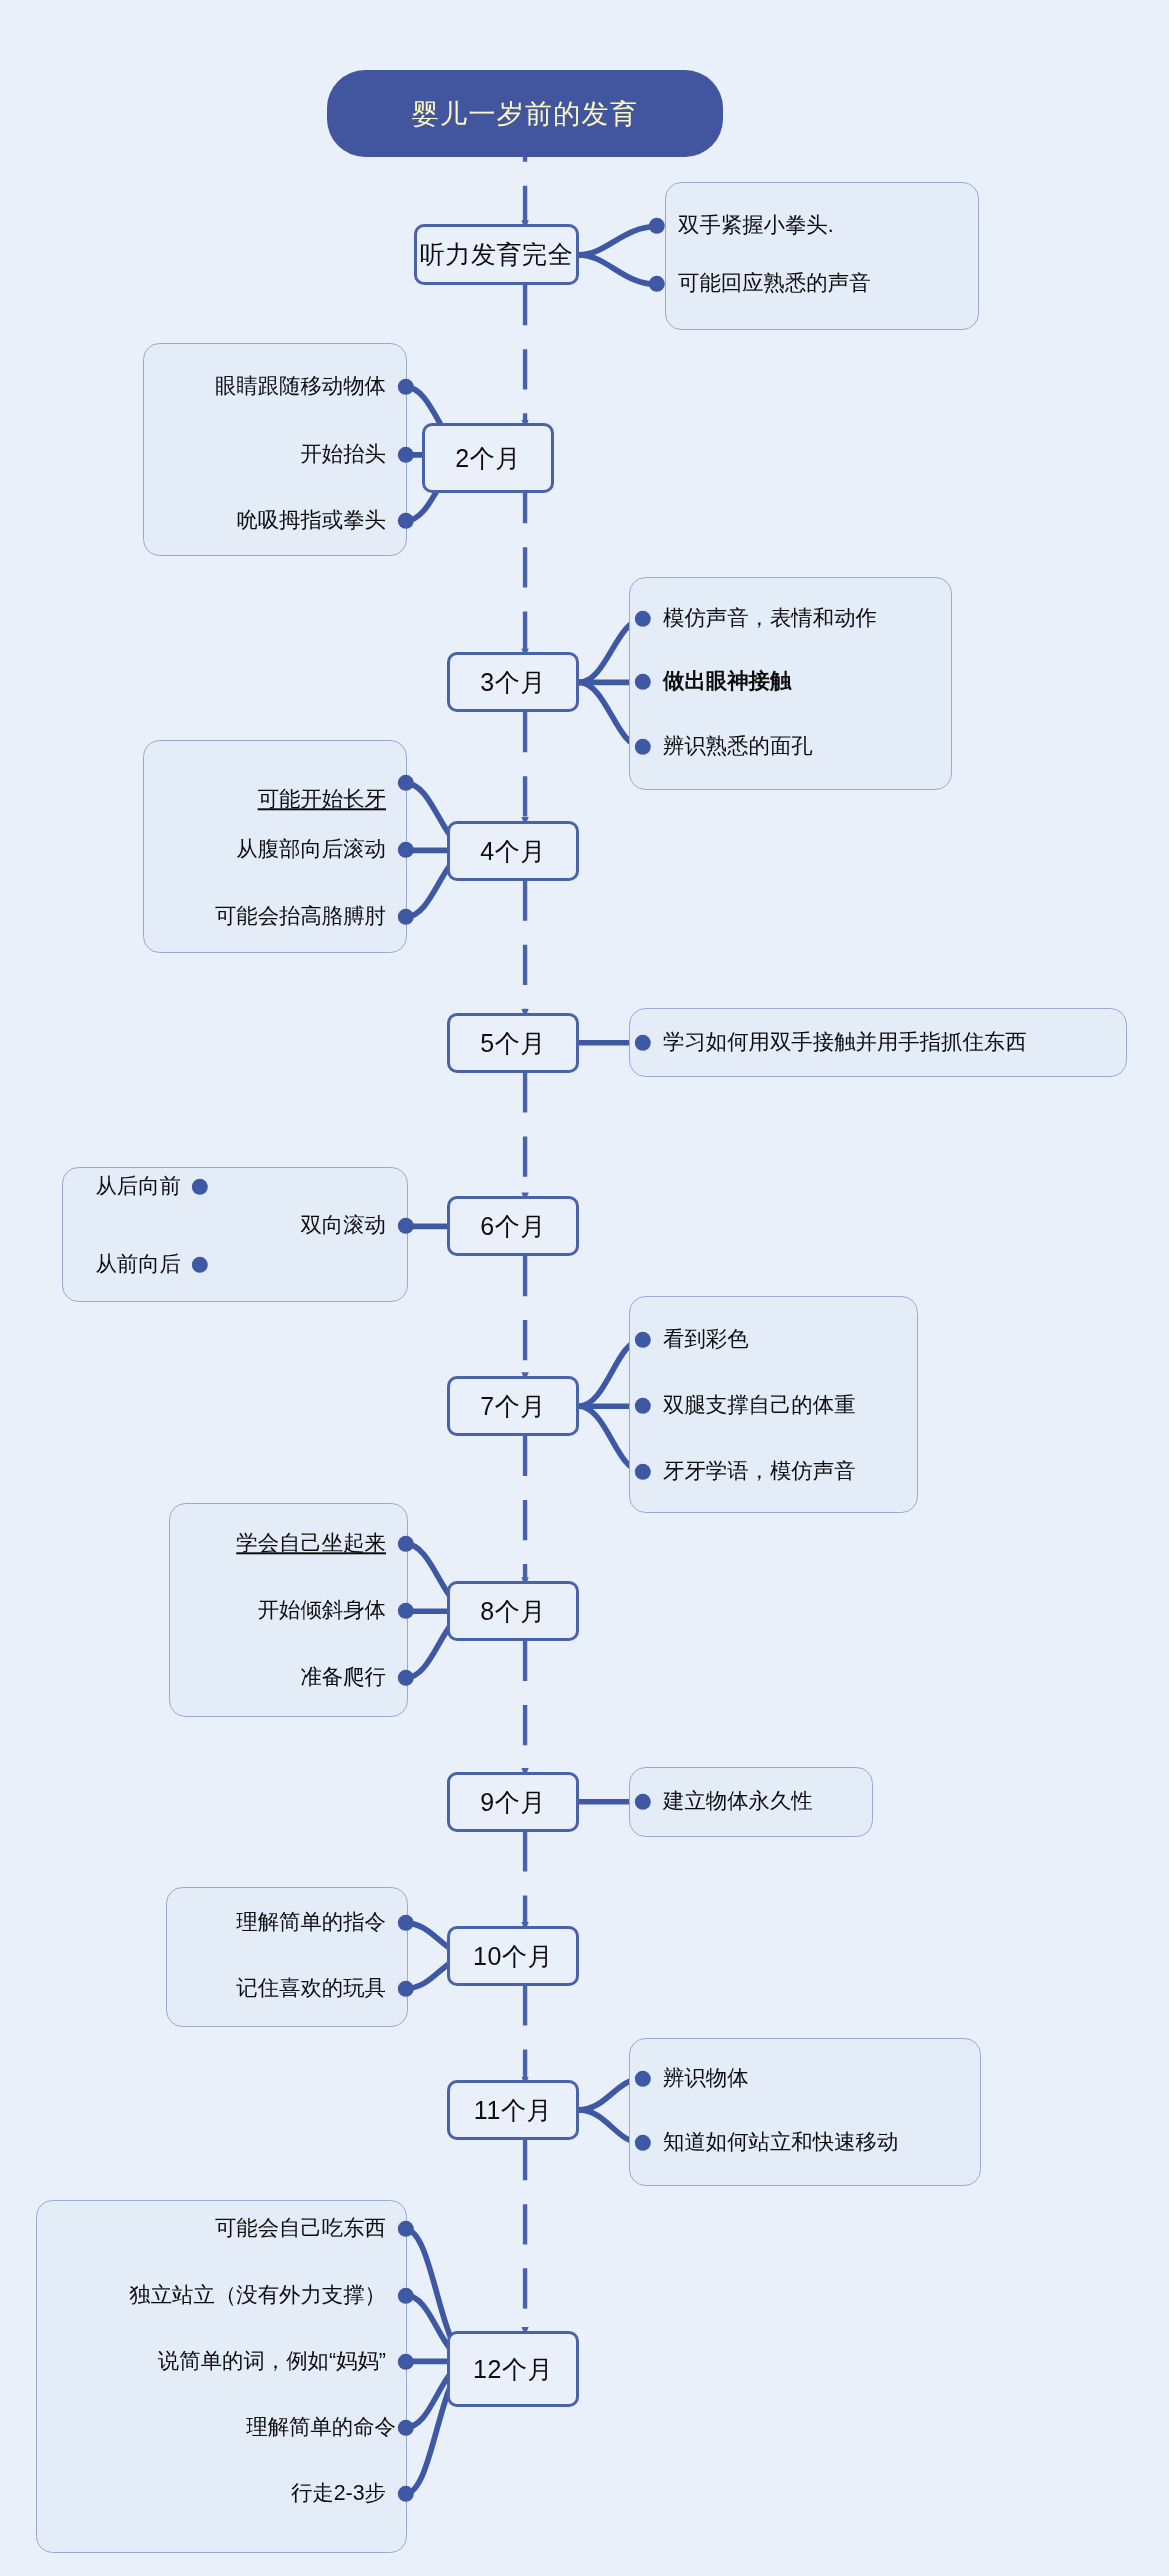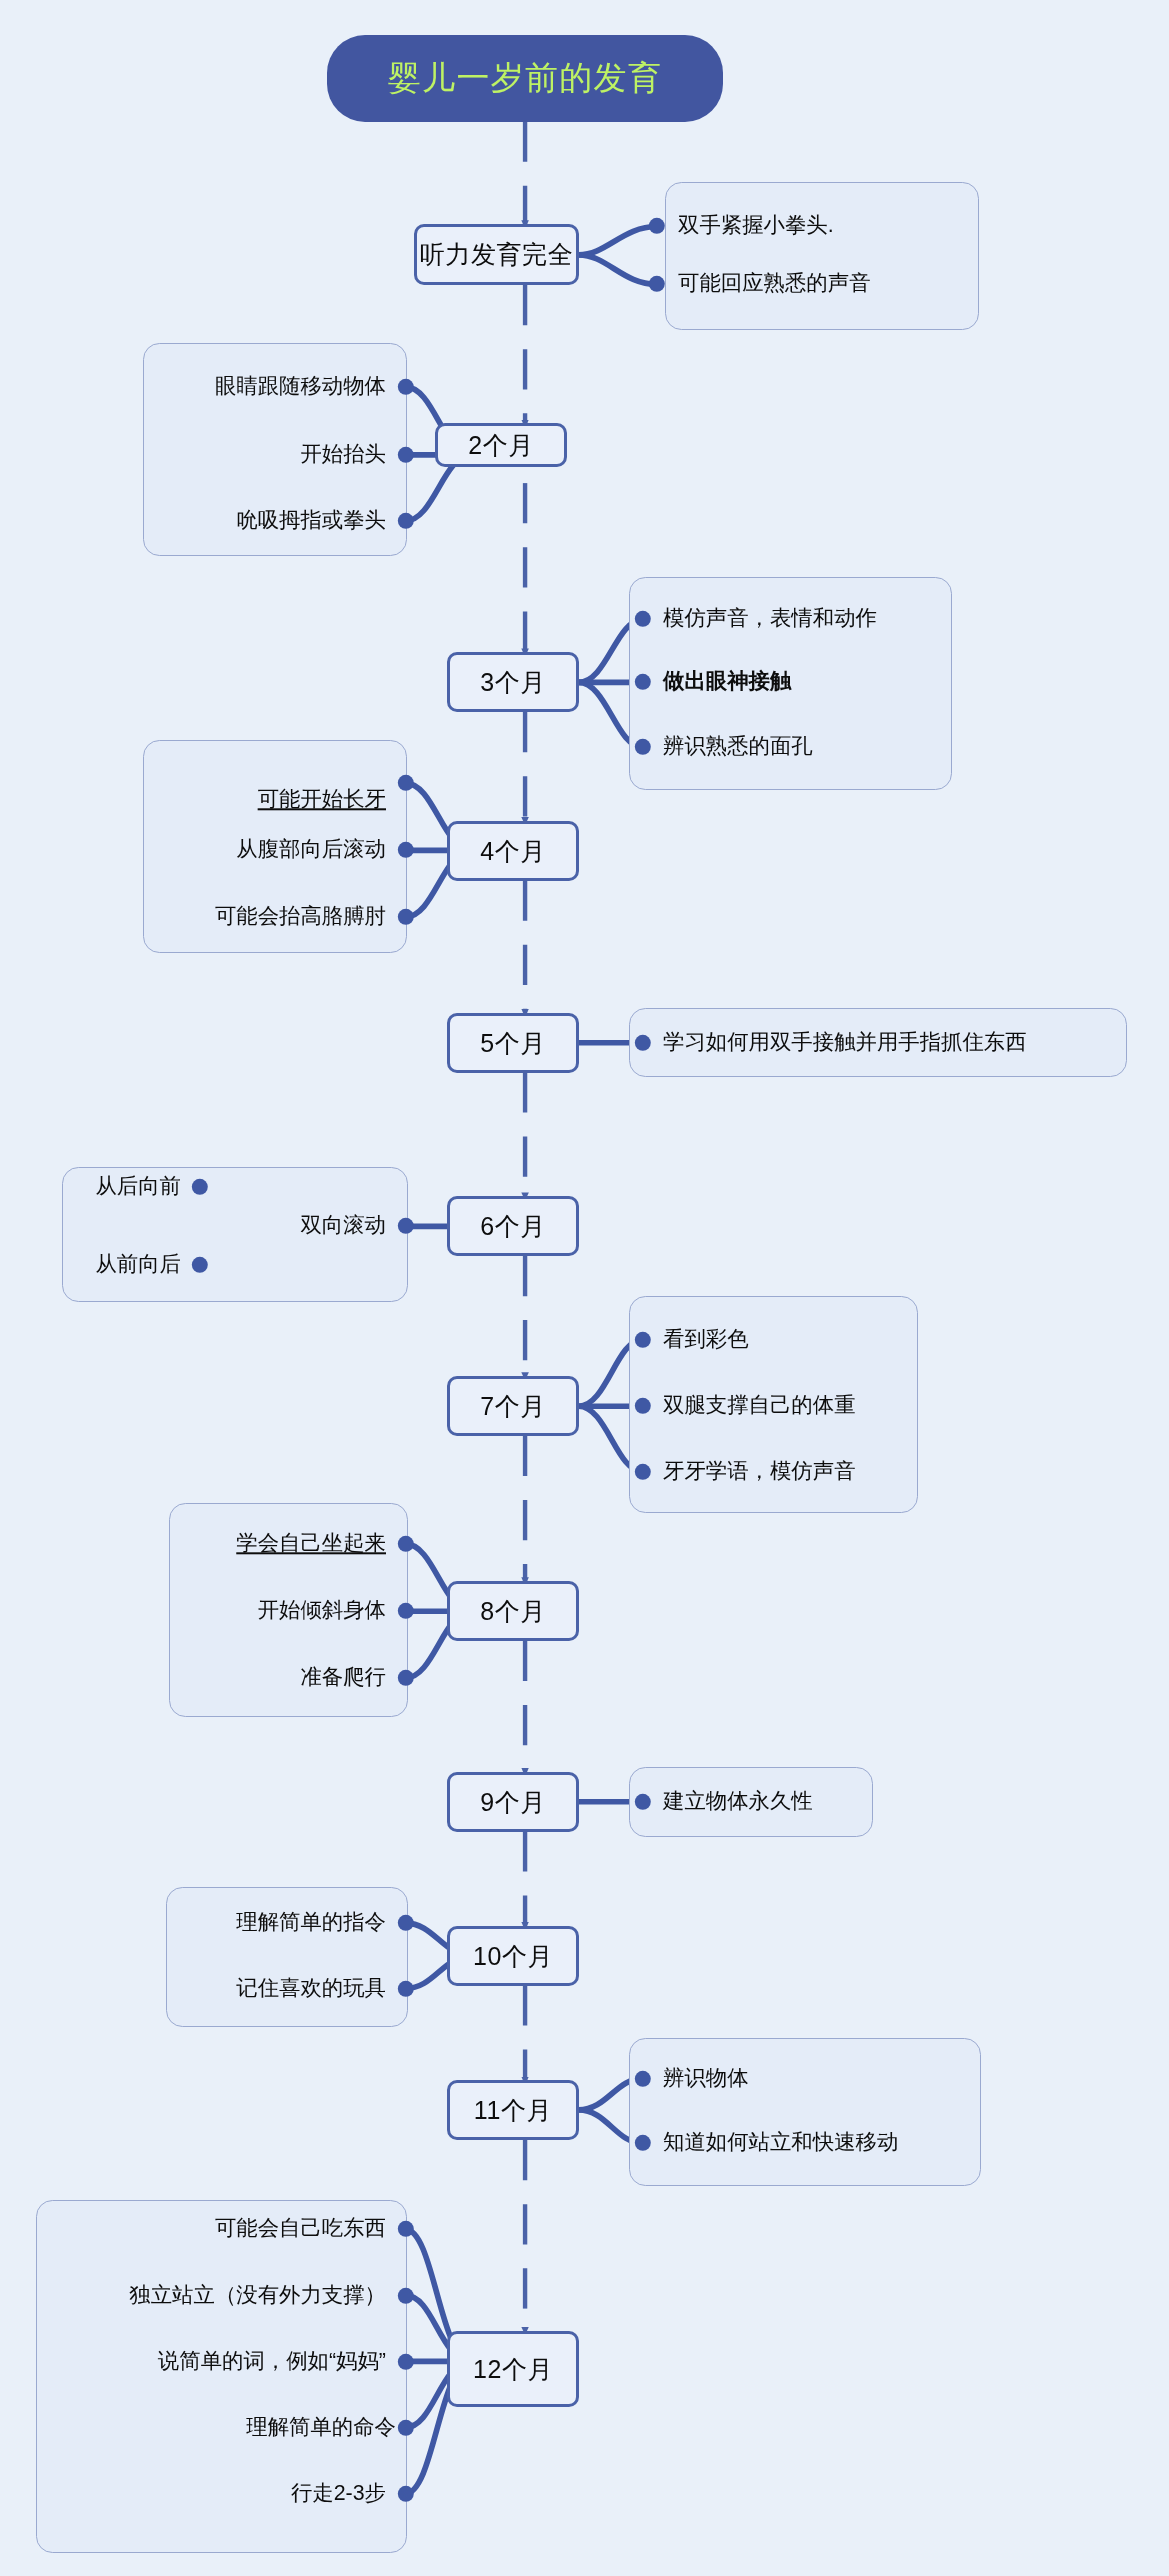--- a/index.html
+++ b/index.html
@@ -8,25 +8,26 @@
     background:#e9f0f9;
     font-family:"Liberation Sans","DejaVu Sans",sans-serif;
     position:relative;overflow:hidden;
   }
   #stage{position:absolute;inset:0;width:1169px;height:2576px;}
   svg.layer{position:absolute;left:0;top:0;width:1169px;height:2576px;pointer-events:none;}
 
   .title-node{
     position:absolute;
     background:#4256a0;
-    color:#bef264;
+    color:#fef9c3;
     border-radius:38px;
     display:flex;align-items:center;justify-content:center;
-    font-size:33px;letter-spacing:1.3px;
+    font-size:27px;letter-spacing:1.3px;
     box-sizing:border-box;
+    margin-top:35px;
   }
 
   .milestone{
     position:absolute;
     background:#eaf0fa;
     border:3.8px solid #4a62a8;
     border-radius:10px;
     display:flex;align-items:center;justify-content:center;
     color:#0d0d0d;
     font-size:25px;
@@ -142,21 +143,21 @@
   <div class="group-box" style="left:629px;top:1008px;width:498px;height:69px;"></div>
   <div class="group-box" style="left:62px;top:1167px;width:346px;height:135px;"></div>
   <div class="group-box" style="left:629px;top:1296px;width:289px;height:217px;"></div>
   <div class="group-box" style="left:169px;top:1503px;width:239px;height:214px;"></div>
   <div class="group-box" style="left:629px;top:1767px;width:244px;height:70px;"></div>
   <div class="group-box" style="left:166px;top:1887px;width:242px;height:140px;"></div>
   <div class="group-box" style="left:629px;top:2038px;width:352px;height:148px;"></div>
   <div class="group-box" style="left:36px;top:2200px;width:371px;height:353px;"></div>
 
   <div class="milestone" style="left:414px;top:224px;width:165px;height:61px;">听力发育完全</div>
-  <div class="milestone" style="left:435px;top:423px;width:132px;height:44px;">2个月</div>
+  <div class="milestone" style="left:422px;top:423px;width:132px;height:70px;">2个月</div>
   <div class="milestone" style="left:447px;top:652px;width:132px;height:60px;">3个月</div>
   <div class="milestone" style="left:447px;top:821px;width:132px;height:60px;">4个月</div>
   <div class="milestone" style="left:447px;top:1013px;width:132px;height:60px;">5个月</div>
   <div class="milestone" style="left:447px;top:1196px;width:132px;height:60px;">6个月</div>
   <div class="milestone" style="left:447px;top:1376px;width:132px;height:60px;">7个月</div>
   <div class="milestone" style="left:447px;top:1581px;width:132px;height:60px;">8个月</div>
   <div class="milestone" style="left:447px;top:1772px;width:132px;height:60px;">9个月</div>
   <div class="milestone" style="left:447px;top:1926px;width:132px;height:60px;">10个月</div>
   <div class="milestone" style="left:447px;top:2080px;width:132px;height:60px;">11个月</div>
   <div class="milestone" style="left:447px;top:2331px;width:132px;height:76px;">12个月</div>

